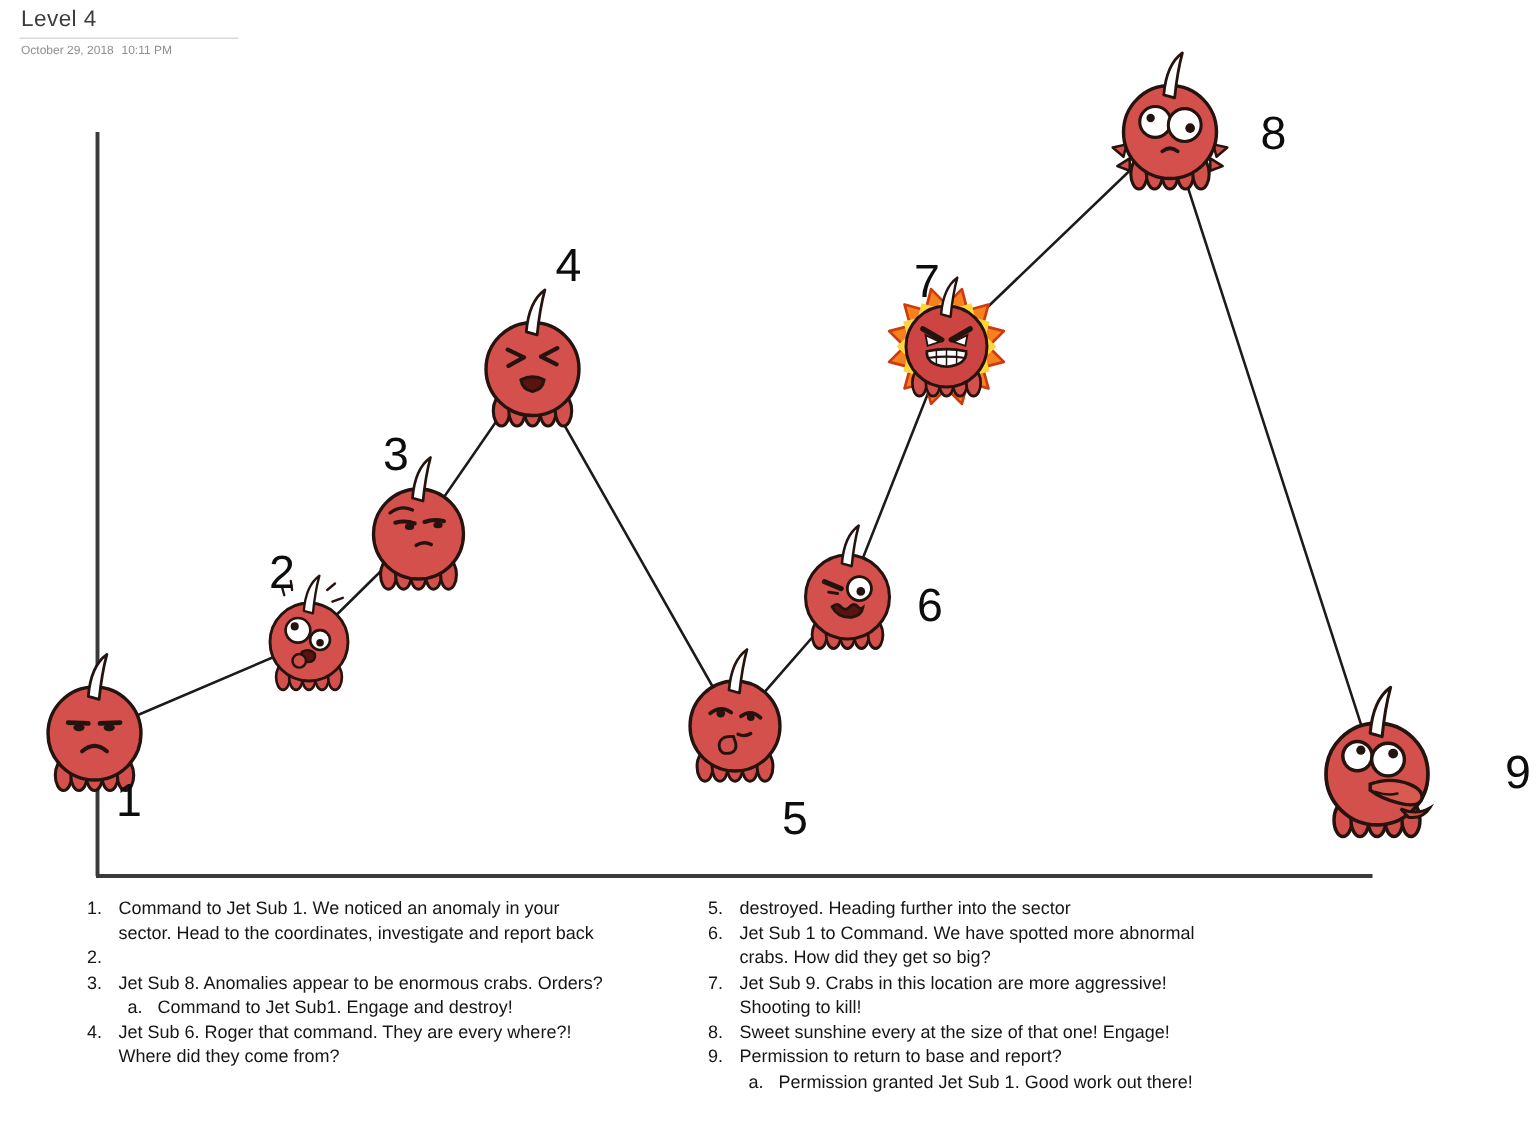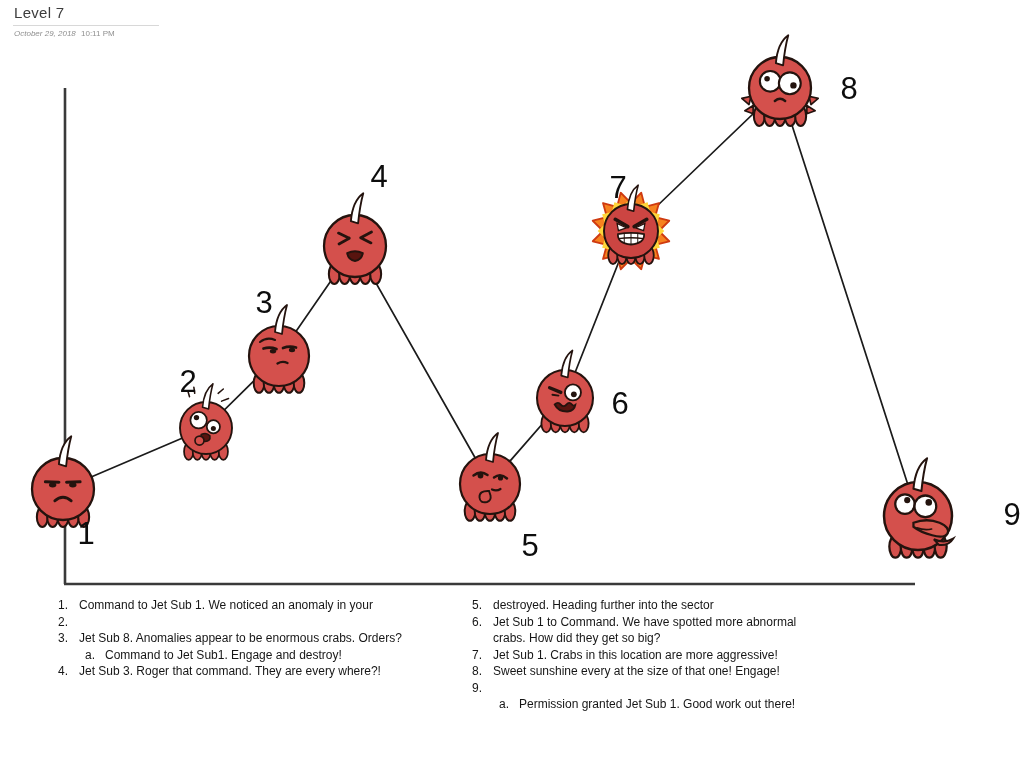--- a/index.html
+++ b/index.html
@@ -3,38 +3,38 @@
 <meta charset="utf-8">
 <style>
   html,body{margin:0;padding:0;background:#fff;}
   body{width:1024px;height:760px;position:relative;overflow:hidden;
        font-family:"Liberation Sans", sans-serif;color:#141414;}
   .page{position:absolute;inset:0;background:#ffffff;}
   .header{position:absolute;left:13px;top:2px;width:146px;}
   .page-title{font-size:15px;font-weight:400;color:#3c3c3c;margin:0;
               padding:2px 0 4px 1px;border-bottom:1px solid #d8d8d8;letter-spacing:.3px;}
   .meta{display:flex;font-size:8px;color:#8f8f8f;margin-top:3px;padding-left:1px;}
-  .meta .date{width:67px;font-style:italic;}
+  .meta .date{width:67px;}
   #arc-svg{position:absolute;left:0;top:0;}
   .notes{position:absolute;left:58px;top:597px;display:flex;}
   .notes-col{width:400px;font-size:12px;line-height:16.5px;color:#161616;}
   .notes-col.right{margin-left:14px;width:404px;}
   .note-item{display:flex;}
   .note-num{width:21px;flex:none;}
   .note-text{flex:1;}
   .note-sub{display:flex;margin-left:27px;}
   .sub-num{width:20px;flex:none;}
   svg text.pt-label{font-family:"Liberation Sans",sans-serif;}
 </style>
 </head>
 <body>
 
 <div class="page">
   <div class="header">
-    <h1 class="page-title">Level 7</h1>
+    <h1 class="page-title">Level 4</h1>
     <div class="meta">
       <span class="date">October 29, 2018</span>
       <span class="time">10:11 PM</span>
     </div>
   </div>
 
   <svg id="arc-svg" width="1024" height="595" viewBox="0 0 1024 595">
     <g id="axis-layer">
         <line x1="65" y1="88" x2="65" y2="584" stroke="#3a3a3a" stroke-width="2.6"></line>
         <line x1="64" y1="584" x2="915" y2="584" stroke="#3a3a3a" stroke-width="2.6"></line>
@@ -215,20 +215,21 @@
         <text x="1012" y="517" text-anchor="middle" dominant-baseline="middle" font-size="31" fill="#0d0d0d" class="pt-label">9</text>
       </g>
   </svg>
 
   <div class="notes">
     <div class="notes-col" id="notes-left">
         <div class="note-item">
           <span class="note-num">1.</span>
           <div class="note-text">
             <div>Command to Jet Sub 1. We noticed an anomaly in your</div>
+            <div>sector. Head to the coordinates, investigate and report back</div>
           </div>
         </div>
         <div class="note-item">
           <span class="note-num">2.</span>
           <div class="note-text">
           </div>
         </div>
         <div class="note-item">
           <span class="note-num">3.</span>
           <div class="note-text">
@@ -237,53 +238,56 @@
         </div>
         <div class="note-sub">
           <span class="sub-num">a.</span>
           <div class="note-text">
             <div>Command to Jet Sub1. Engage and destroy!</div>
           </div>
         </div>
         <div class="note-item">
           <span class="note-num">4.</span>
           <div class="note-text">
-            <div>Jet Sub 3. Roger that command. They are every where?!</div>
+            <div>Jet Sub 6. Roger that command. They are every where?!</div>
+            <div>Where did they come from?</div>
           </div>
         </div>
       </div>
     <div class="notes-col right" id="notes-right">
         <div class="note-item">
           <span class="note-num">5.</span>
           <div class="note-text">
             <div>destroyed. Heading further into the sector</div>
           </div>
         </div>
         <div class="note-item">
           <span class="note-num">6.</span>
           <div class="note-text">
             <div>Jet Sub 1 to Command. We have spotted more abnormal</div>
             <div>crabs. How did they get so big?</div>
           </div>
         </div>
         <div class="note-item">
           <span class="note-num">7.</span>
           <div class="note-text">
-            <div>Jet Sub 1. Crabs in this location are more aggressive!</div>
+            <div>Jet Sub 9. Crabs in this location are more aggressive!</div>
+            <div>Shooting to kill!</div>
           </div>
         </div>
         <div class="note-item">
           <span class="note-num">8.</span>
           <div class="note-text">
             <div>Sweet sunshine every at the size of that one! Engage!</div>
           </div>
         </div>
         <div class="note-item">
           <span class="note-num">9.</span>
           <div class="note-text">
+            <div>Permission to return to base and report?</div>
           </div>
         </div>
         <div class="note-sub">
           <span class="sub-num">a.</span>
           <div class="note-text">
             <div>Permission granted Jet Sub 1. Good work out there!</div>
           </div>
         </div>
       </div>
   </div>

